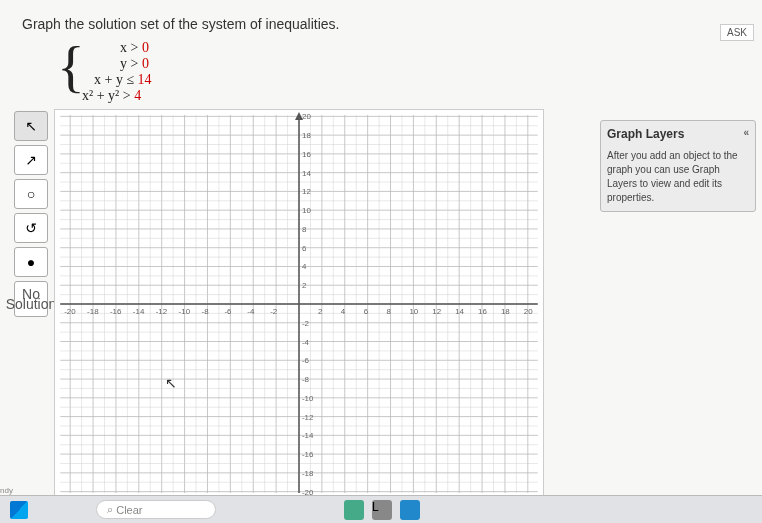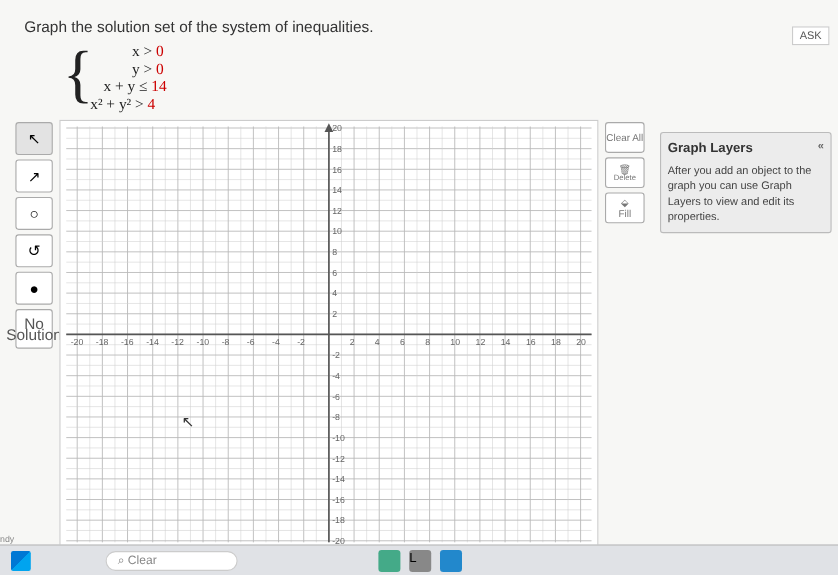--- a/index.html
+++ b/index.html
@@ -191,31 +191,20 @@
             <text x="248" y="348.88" class="tick-label">-16</text>
             <text x="32" y="205" class="tick-label">-18</text>
             <text x="248" y="367.74" class="tick-label">-18</text>
             <text x="9" y="205" class="tick-label">-20</text>
             <text x="248" y="386.6" class="tick-label">-20</text>
           </g>
       </svg>
       <div class="cursor-icon">↖</div>
     </div>
 
-    <div class="side-controls">
-      <div class="side-btn">Clear All</div>
-      <div class="side-btn">
-        <span>🗑</span>
-        <span style="font-size:7px">Delete</span>
-      </div>
-      <div class="side-btn">
-        <span>⬙</span>
-        <span>Fill</span>
-      </div>
-    </div>
   </div>
 </div>
 
 <div class="layers-panel">
   <h3>
     <span>Graph Layers</span>
     <span class="collapse">«</span>
   </h3>
   <p>After you add an object to the graph you can use Graph Layers to view and edit its properties.</p>
 </div>

